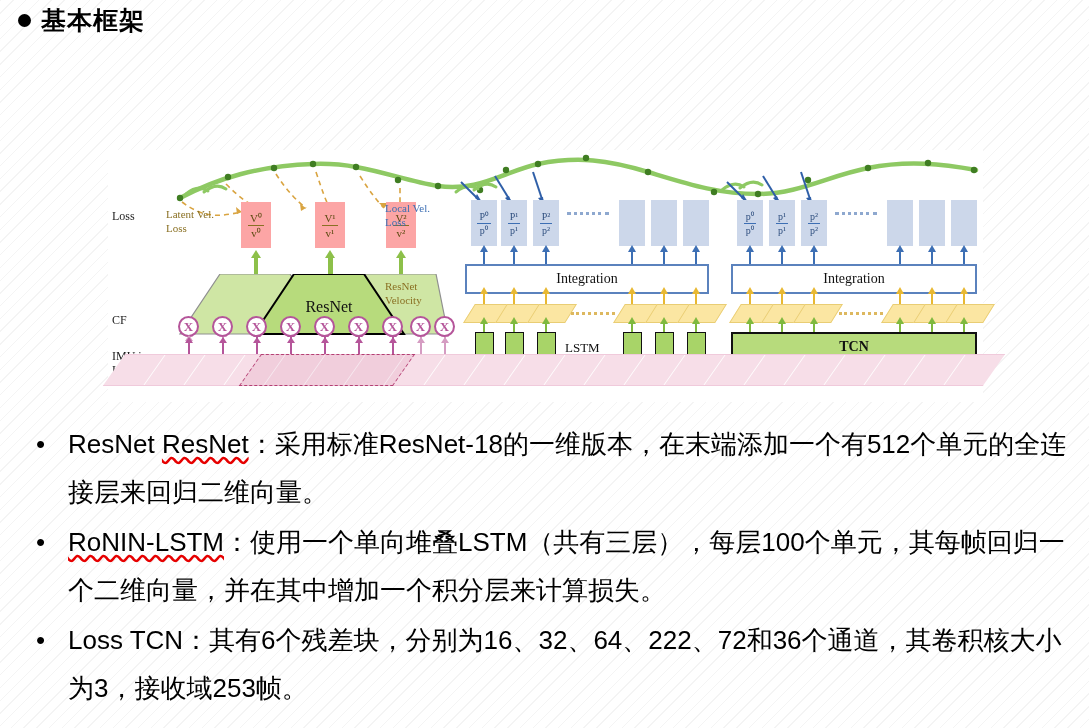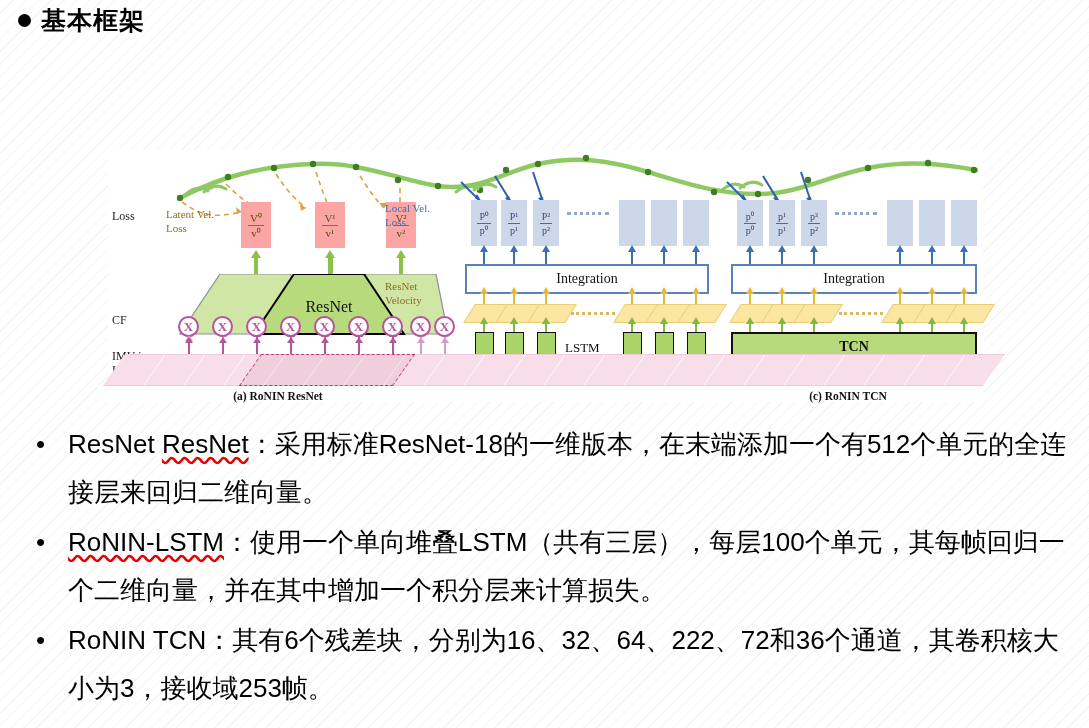--- a/index.html
+++ b/index.html
@@ -576,36 +576,34 @@
       <div class="stripe" style="left:680px"></div>
         <div class="stripe" style="left:720px"></div>
       <div class="stripe" style="left:760px"></div>
         <div class="stripe" style="left:800px"></div>
       <div class="stripe" style="left:840px"></div>
     </div>
     <div class="imu-dash" style="left:142px; top:204px; width:152px;"></div>
 
     <div style="position:absolute;left:0;top:236px;width:875px;height:16px;background:#fff;"></div>
 
-    <div class="cap" style="left:0;   width:340px; bottom:0;">(a) RoNIN ResNet</div>
-    <div class="cap" style="left:605px; width:270px; bottom:0;">(c) RoNIN TCN</div>
   </div>
 
   <div class="bullets">
 
     <div class="bul-item">
       <span class="dash">•</span>
       <span>ResNet  </span><span class="spellred">ResNet</span><span>：采用标准ResNet-18的一维版本，在末端添加一个有512个单元的全连接层来回归二维向量。</span>
     </div>
 
     <div class="bul-item">
       <span class="dash">•</span>
       <span></span><span class="spellred">RoNIN-LSTM</span><span>：使用一个单向堆叠LSTM（共有三层），每层100个单元，其每帧回归一个二维向量，并在其中增加一个积分层来计算损失。</span>
     </div>
 
     <div class="bul-item">
       <span class="dash">•</span>
-      <span>RoNIN  TCN</span><span></span><span>：其有6个残差块，分别为16、32、64、222、72和36个通道，其卷积核大小为3，接收域253帧。</span>
+      <span>Loss  TCN</span><span></span><span>：其有6个残差块，分别为16、32、64、222、72和36个通道，其卷积核大小为3，接收域253帧。</span>
     </div>
   </div>
 
 
 </div>
 
 </body></html>

